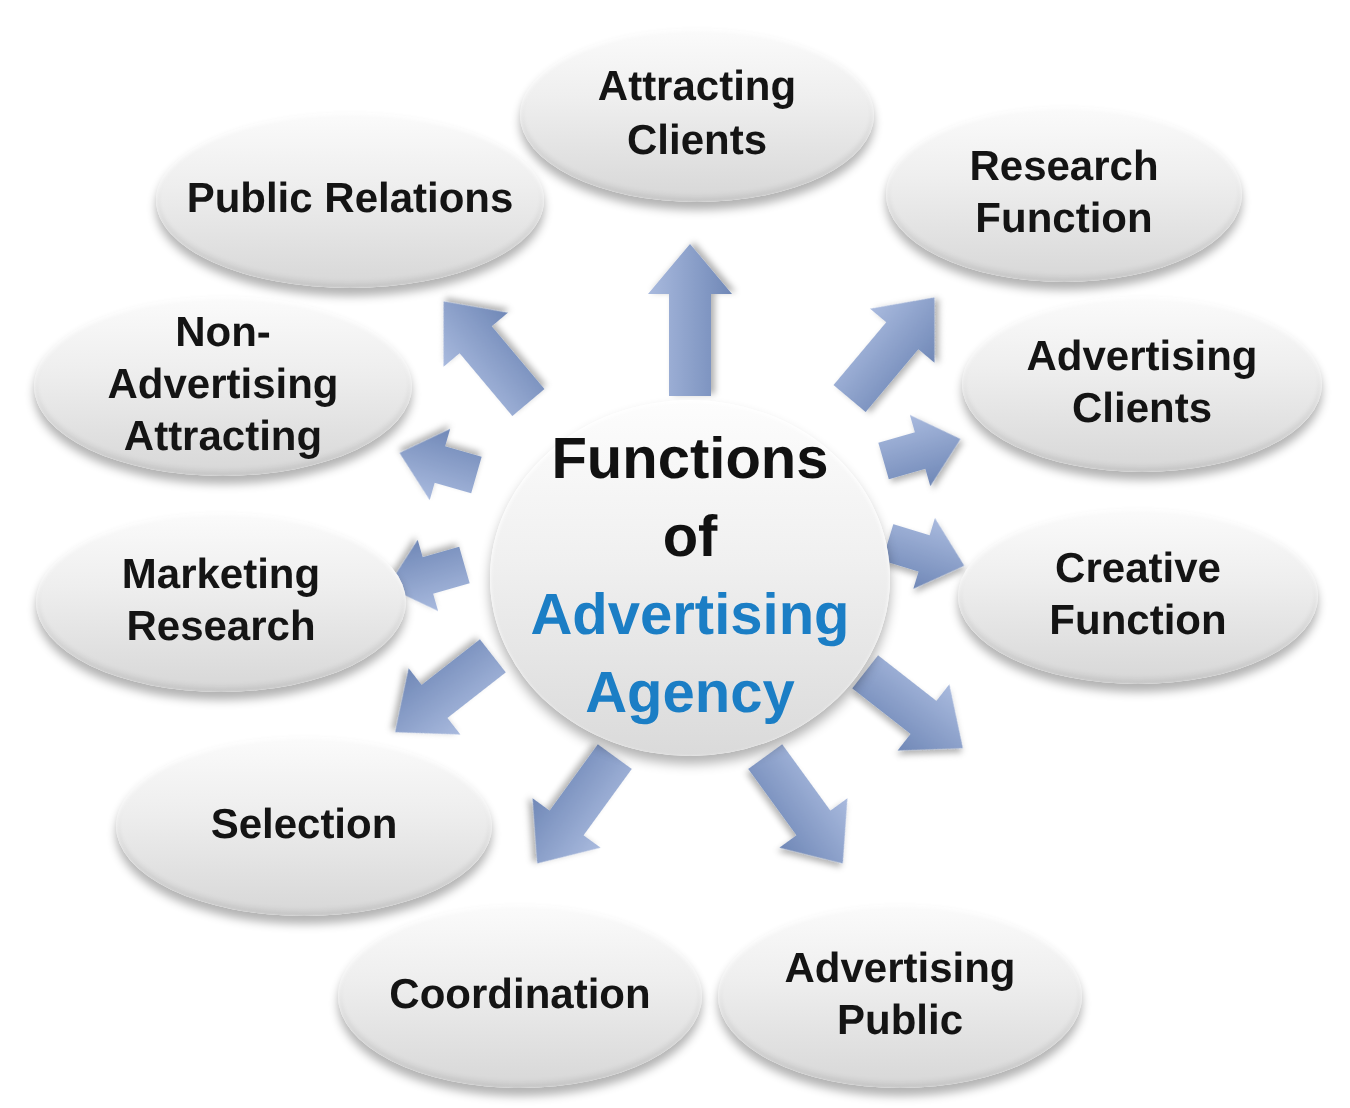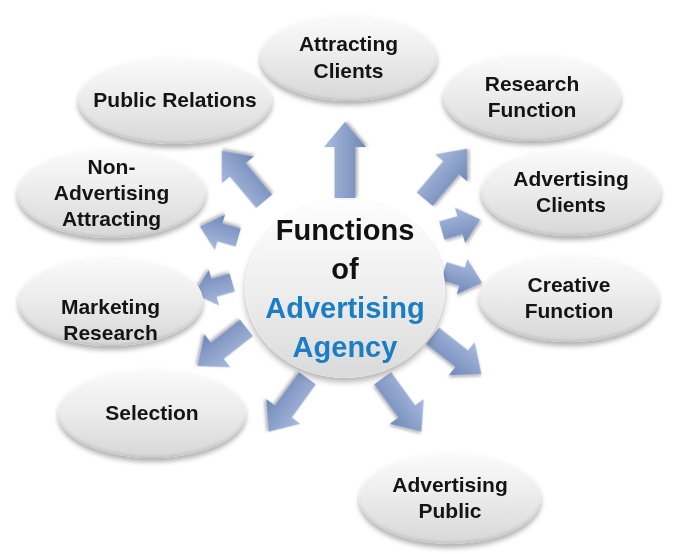--- a/index.html
+++ b/index.html
@@ -84,26 +84,31 @@
         <span class="node-line">Creative</span>
         <span class="node-line">Function</span>
       </div>
   </div>
     <div class="node" style="left: 359px; top: 452px; width: 182px; height: 92px;">
     <div class="node-label">
         <span class="node-line">Advertising</span>
         <span class="node-line">Public</span>
       </div>
   </div>
+    <div class="node" style="left: 169px; top: 452px; width: 182px; height: 92px;">
+    <div class="node-label">
+        <span class="node-line">Coordination</span>
+      </div>
+  </div>
     <div class="node" style="left: 58px; top: 368px; width: 188px; height: 90px;">
     <div class="node-label">
         <span class="node-line">Selection</span>
       </div>
   </div>
-    <div class="node" style="left: 18px; top: 256px; width: 185px; height: 90px; align-items: flex-end;">
+    <div class="node" style="left: 18px; top: 256px; width: 185px; height: 90px;">
     <div class="node-label">
         <span class="node-line">Marketing</span>
         <span class="node-line">Research</span>
       </div>
   </div>
     <div class="node" style="left: 17px; top: 148px; width: 189px; height: 90px;">
     <div class="node-label">
         <span class="node-line">Non-Advertising</span>
         <span class="node-line">Attracting</span>
       </div>

